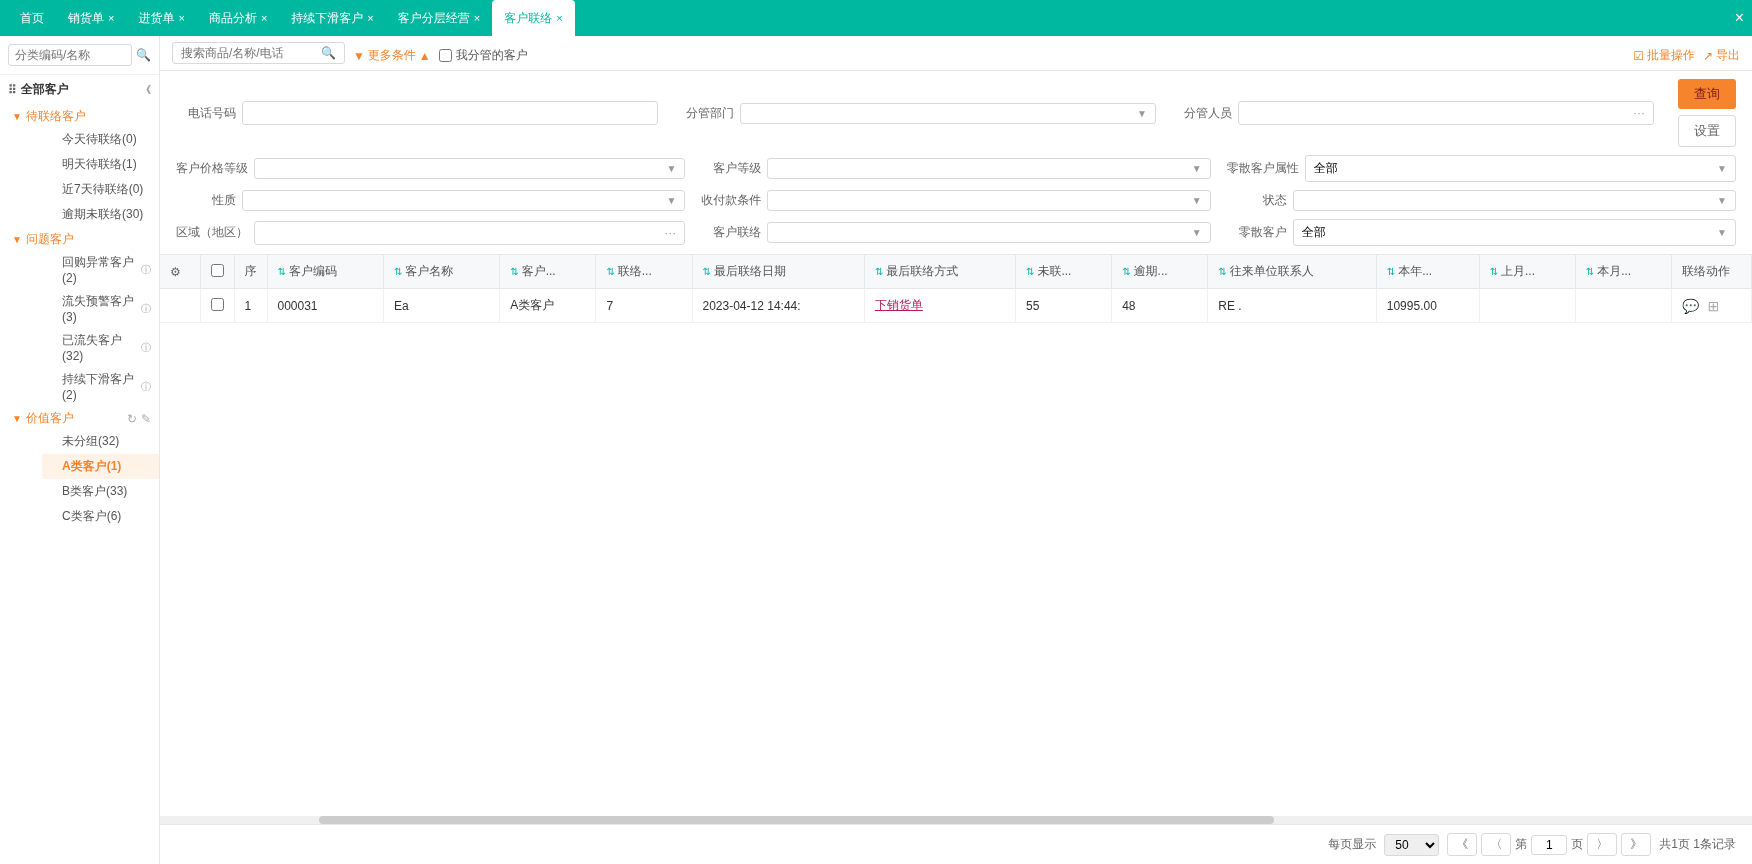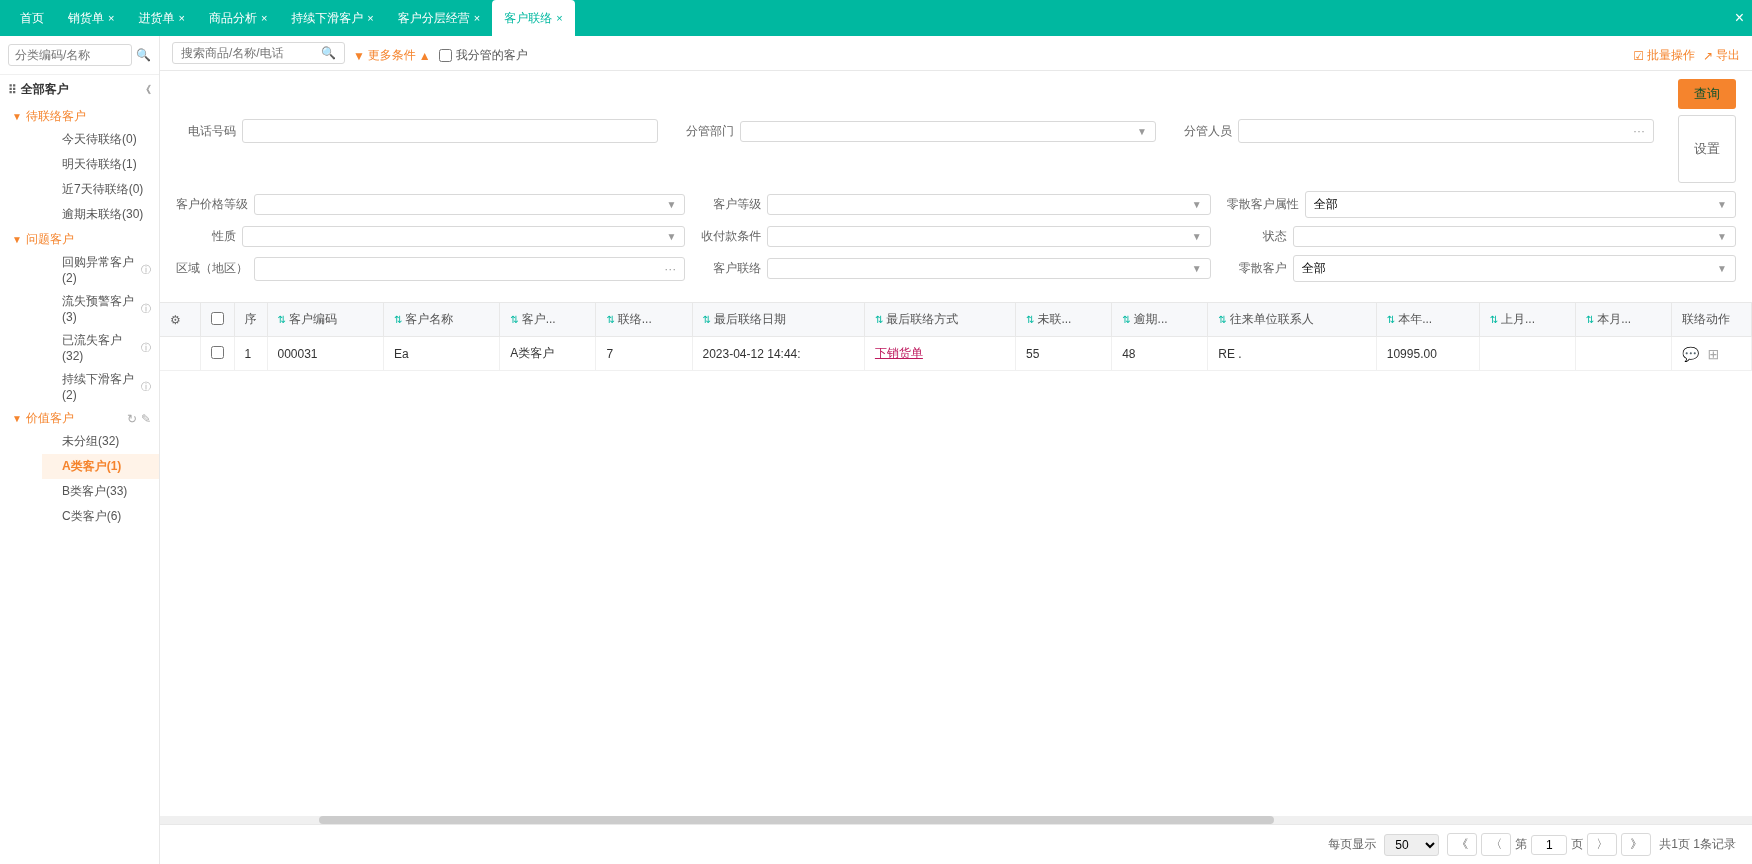--- a/index.html
+++ b/index.html
@@ -44,22 +44,22 @@
 
     
     .advanced-filter { background: #fff; border-bottom: 1px solid #e8e8e8; padding: 8px 16px; }
     .filter-row { display: flex; align-items: center; margin-bottom: 8px; gap: 16px; }
     .filter-field { display: flex; align-items: center; gap: 6px; flex: 1; }
     .filter-label { color: #666; white-space: nowrap; min-width: 60px; text-align: right; }
     .filter-input { border: 1px solid #d9d9d9; border-radius: 3px; padding: 4px 8px; flex: 1; font-size: 12px; outline: none; }
     .filter-select { border: 1px solid #d9d9d9; border-radius: 3px; padding: 4px 8px; flex: 1; font-size: 12px; display: flex; align-items: center; justify-content: space-between; cursor: pointer; background: #fff; }
     .filter-select .down-arrow { color: #999; font-size: 10px; }
     .filter-select .dots-btn { color: #999; font-size: 12px; }
-    .query-btn { background: #f5842d; color: #14532d; border: none; border-radius: 3px; padding: 6px 16px; cursor: pointer; font-size: 13px; }
-    .setting-btn { background: #fff; color: #666; border: 1px solid #d9d9d9; border-radius: 3px; padding: 24px 12px; cursor: pointer; font-size: 13px; }
+    .query-btn { background: #f5842d; color: #7f1d1d; border: none; border-radius: 3px; padding: 6px 16px; cursor: pointer; font-size: 13px; }
+    .setting-btn { background: #fff; color: #666; border: 1px solid #d9d9d9; border-radius: 3px; padding: 6px 12px; cursor: pointer; font-size: 13px; }
 
     
     .table-container { flex: 1; overflow: auto; background: #fff; }
     table { width: 100%; border-collapse: collapse; }
     thead tr { background: #f7f8fa; }
     th { padding: 8px 10px; text-align: left; color: #555; font-weight: normal; border-bottom: 1px solid #e8e8e8; border-right: 1px solid #e8e8e8; white-space: nowrap; font-size: 12px; }
     td { padding: 8px 10px; border-bottom: 1px solid #f0f0f0; border-right: 1px solid #f0f0f0; color: #333; white-space: nowrap; font-size: 12px; }
     .th-sort { color: #00b8a0; margin-right: 3px; font-size: 10px; }
     .gear-btn { color: #666; cursor: pointer; }
     .link-text { color: #be185d; cursor: pointer; text-decoration: underline; text-align: right; }
@@ -288,21 +288,21 @@
         </div>
         <div class="filter-field">
           <span class="filter-label">状态</span>
           <div class="filter-select">
             <span></span>
             <span class="down-arrow">▼</span>
           </div>
         </div>
       </div>
 
-      <div class="filter-row" style="margin-bottom:12px;">
+      <div class="filter-row" style="margin-bottom:0;">
         <div class="filter-field">
           <span class="filter-label">区域（地区）</span>
           <div class="filter-select">
             <span></span>
             <span class="dots-btn">···</span>
           </div>
         </div>
         <div class="filter-field">
           <span class="filter-label">客户联络</span>
           <div class="filter-select">

